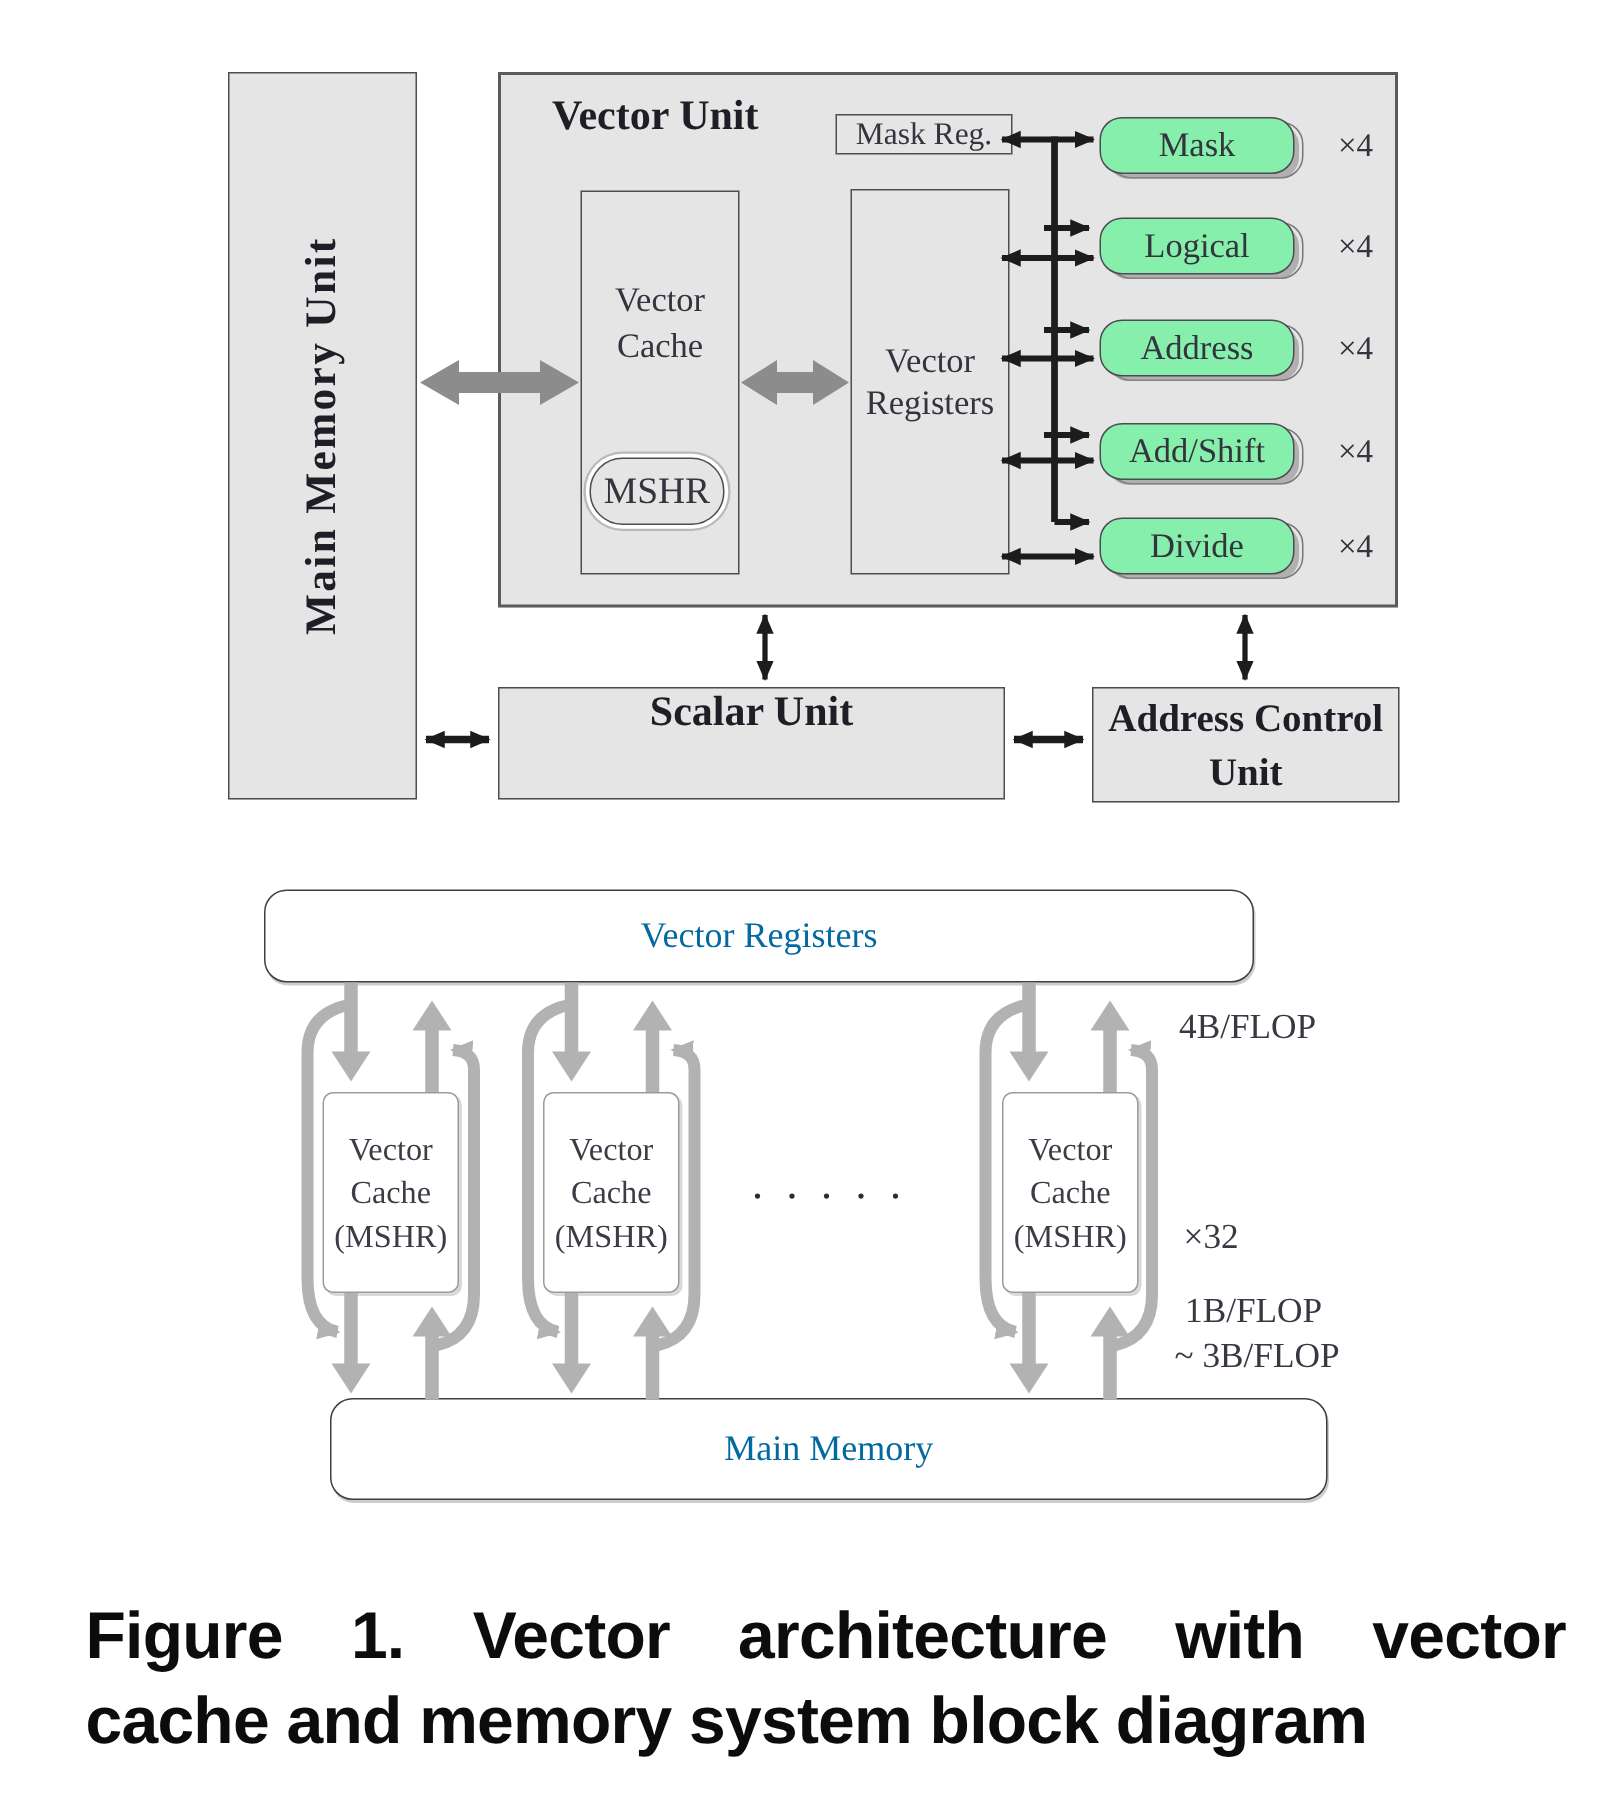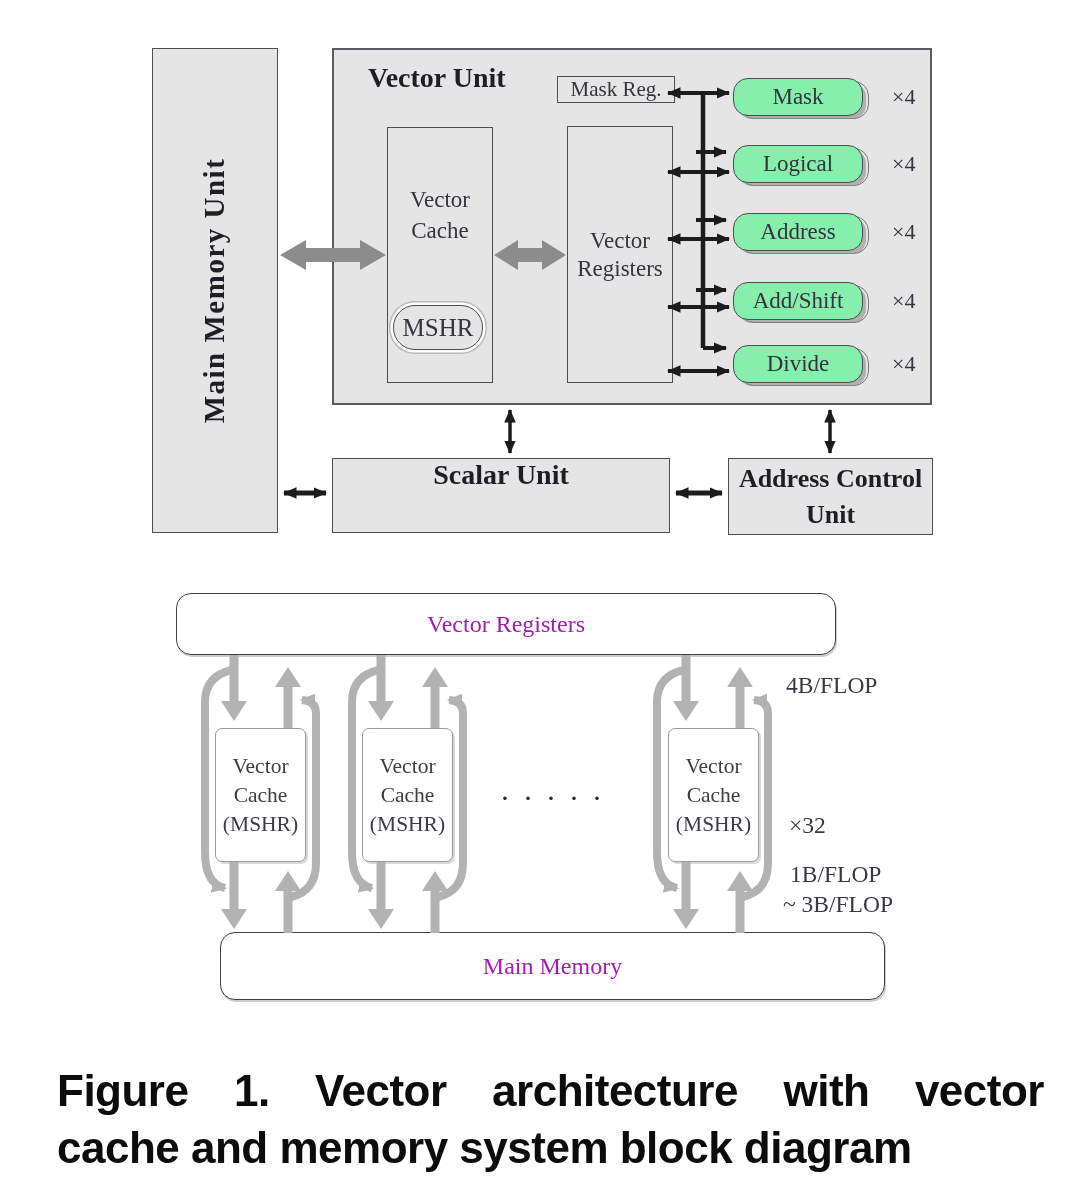--- a/index.html
+++ b/index.html
@@ -27,21 +27,21 @@
   .fu-echo{position:absolute; left:739px; width:130px; height:38px; border:1.6px solid #77777d; border-radius:15px; box-sizing:border-box;}
   .fu{position:absolute; left:733px; width:130px; height:38px; background:#86efac; border:1.7px solid #4c4c52; border-radius:15px;
       box-sizing:border-box; display:flex; align-items:center; justify-content:center; font-size:23px;
       box-shadow:4px 4px 0 -1px rgba(140,140,140,.6);}
   .x4{position:absolute; left:892px; width:44px; font-size:22px; color:#34343e;}
   .scalar{left:332px; top:458px; width:338px; height:75px; display:flex; align-items:flex-start; justify-content:center; font-size:28px;}
   .acu{left:728px; top:458px; width:205px; height:77px; justify-content:center; font-size:26px; line-height:36px; font-weight:bold; color:#1e1e26;}
 
   
   .rbox{position:absolute; background:#fff; border:1.8px solid #3e3e44; border-radius:15px; box-sizing:border-box;
-        display:flex; align-items:center; justify-content:center; font-size:24px; color:#a21caf;
+        display:flex; align-items:center; justify-content:center; font-size:24px; color:#0369a1;
         box-shadow:1px 2px 0 rgba(90,90,90,.3);}
   .vregs2{left:176px; top:593px; width:660px; height:62px;}
   .mmem{left:176px; top:932px; width:665px; height:68px;margin-left:44px;}
   .vcache2{position:absolute; top:728px; width:91px; height:134px; background:#fff; border:1.4px solid #9b9b9f;
            border-radius:7px; box-sizing:border-box; box-shadow:2px 2px 0 rgba(170,170,170,.45);
            display:flex; flex-direction:column; align-items:center; justify-content:center;
            font-size:21.5px; line-height:29px; color:#3c3c46; text-align:center;}
   .c1{left:215px;} .c2{left:362px;} .c3{left:668px;}
   .dots{position:absolute; left:500px; top:781px; width:110px; text-align:center; font-size:30px; letter-spacing:13px; color:#2c2c34;}
   .ann{position:absolute; font-size:23.5px; color:#383842; white-space:nowrap;}

